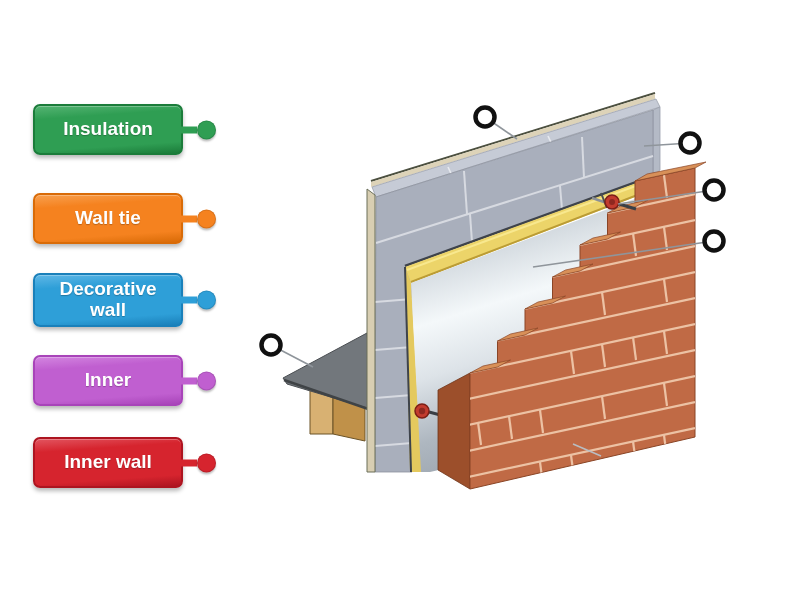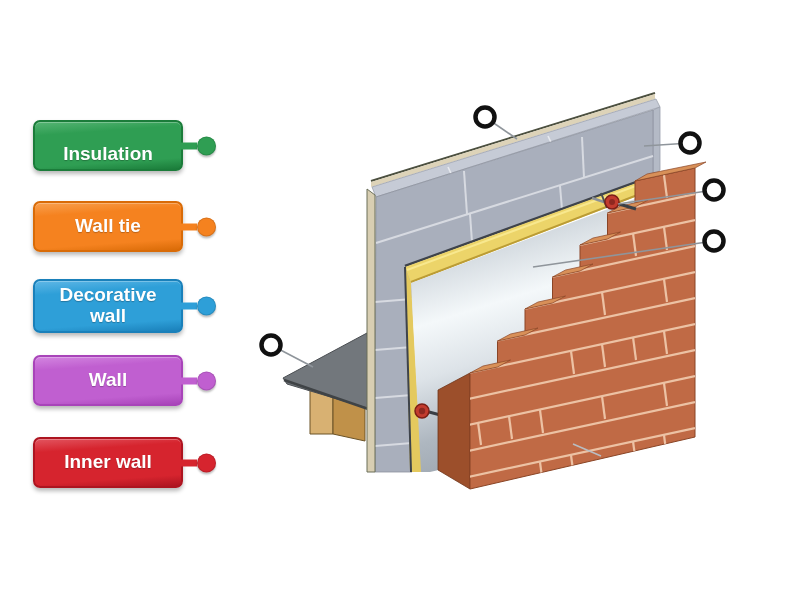--- a/index.html
+++ b/index.html
@@ -160,37 +160,37 @@
         <line x1="313" y1="367" x2="271" y2="345" stroke="#8f959b" stroke-width="1.6"></line>
         <circle cx="485" cy="117" r="9.5" fill="#ffffff" stroke="#111111" stroke-width="4.5"></circle>
         <circle cx="690" cy="143" r="9.5" fill="#ffffff" stroke="#111111" stroke-width="4.5"></circle>
         <circle cx="714" cy="190" r="9.5" fill="#ffffff" stroke="#111111" stroke-width="4.5"></circle>
         <circle cx="714" cy="241" r="9.5" fill="#ffffff" stroke="#111111" stroke-width="4.5"></circle>
         <circle cx="271" cy="345" r="9.5" fill="#ffffff" stroke="#111111" stroke-width="4.5"></circle>
       </g>
   </svg>
 
   <div id="label-list">
-      <div class="chip" style="top: 120px; align-items: flex-end; --c: #2f9e53; --cd: #1b7c3a; --cl: #55b473;">
+      <div class="chip" style="top: 104px; --c: #2f9e53; --cd: #1b7c3a; --cl: #55b473;">
         <span class="chip-text">Insulation</span>
         <span class="stem"></span>
         <span class="dot"></span>
       </div>
-      <div class="chip" style="top: 193px; margin-top: 8px; --c: #f5821f; --cd: #d96b07; --cl: #f8a04f;">
+      <div class="chip" style="top: 193px; --c: #f5821f; --cd: #d96b07; --cl: #f8a04f;">
         <span class="chip-text">Wall tie</span>
         <span class="stem"></span>
         <span class="dot"></span>
       </div>
-      <div class="chip" style="top: 279px; --c: #2e9fd8; --cd: #1a80ba; --cl: #5fb7e6;">
+      <div class="chip" style="top: 273px; --c: #2e9fd8; --cd: #1a80ba; --cl: #5fb7e6;">
         <span class="chip-text">Decorative wall</span>
         <span class="stem"></span>
         <span class="dot"></span>
       </div>
       <div class="chip" style="top: 355px; --c: #c05fd0; --cd: #a844b9; --cl: #d385e0;">
-        <span class="chip-text">Wall</span>
+        <span class="chip-text">Inner</span>
         <span class="stem"></span>
         <span class="dot"></span>
       </div>
       <div class="chip" style="top: 437px; --c: #d6242e; --cd: #ad1420; --cl: #e25560;">
         <span class="chip-text">Inner wall</span>
         <span class="stem"></span>
         <span class="dot"></span>
       </div>
     </div>
 </div>

